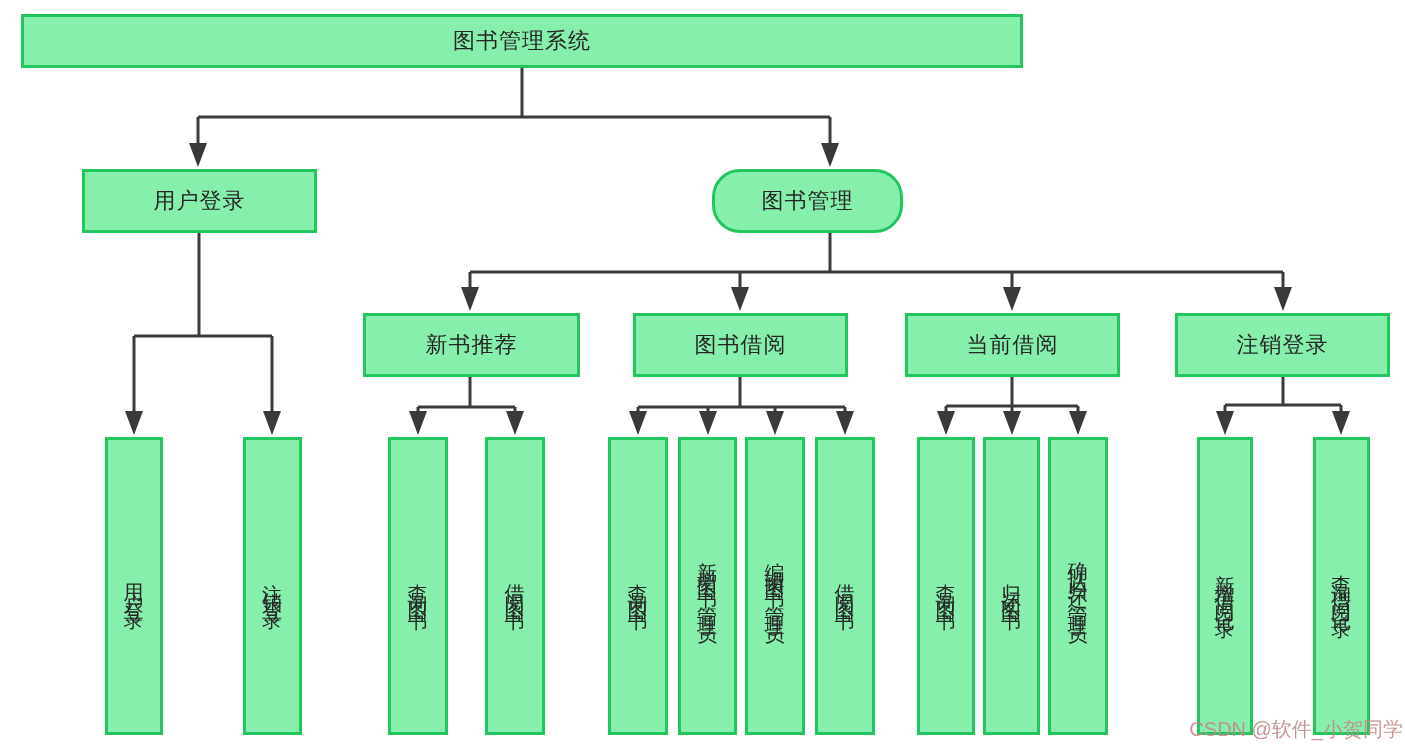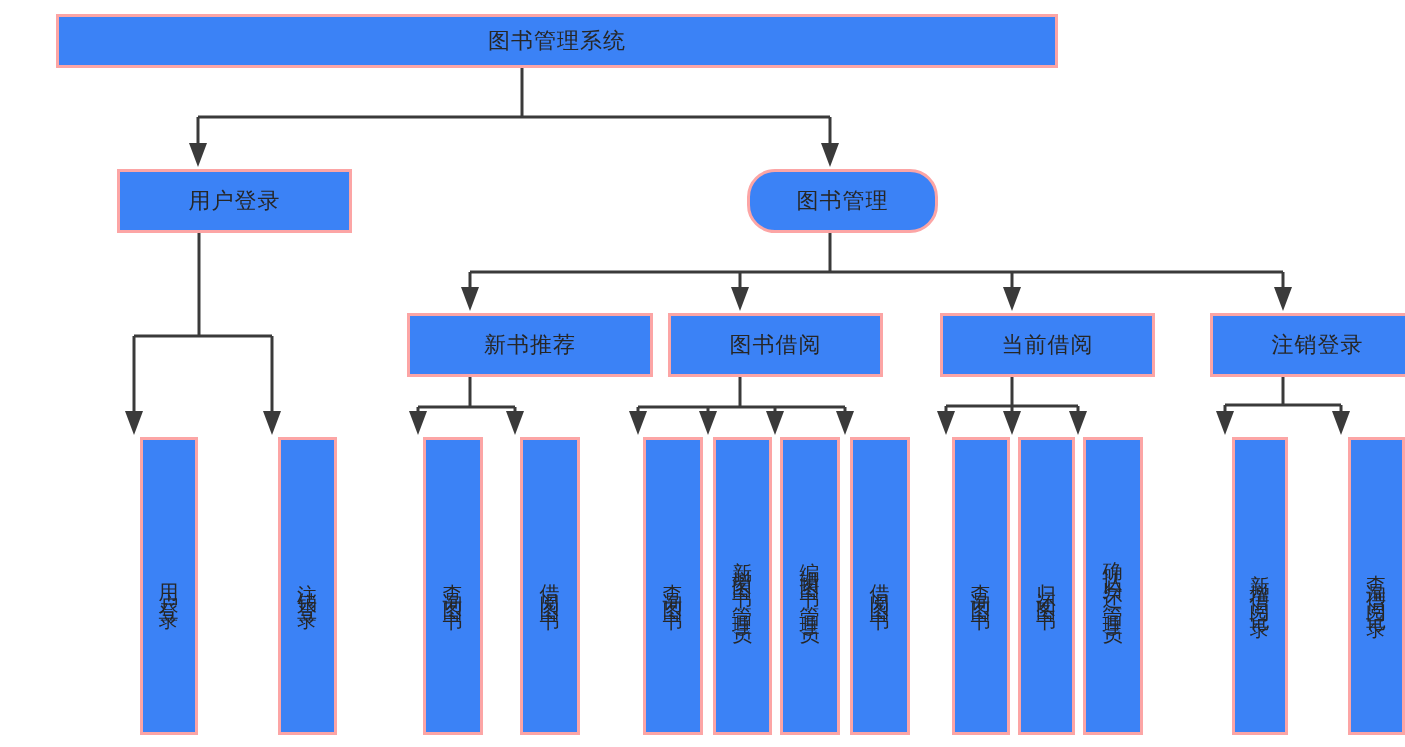--- a/index.html
+++ b/index.html
@@ -18,48 +18,47 @@
   #connectors {
     position: absolute;
     left: 0;
     top: 0;
     width: 1405px;
     height: 747px;
   }
   .node {
     position: absolute;
     box-sizing: border-box;
-    border: 3px solid #fca5a5;
-    background: #3b82f6;
+    border: 3px solid #22c55e;
+    background: #86efac;
     color: #262626;
     display: flex;
     align-items: center;
     justify-content: center;
     text-align: center;
-    margin-left: 35px;
   }
   .h {
     font-size: 22px;
     letter-spacing: 1px;
     line-height: 1;
   }
   .v {
     writing-mode: vertical-rl;
     text-orientation: mixed;
     font-size: 20px;
     letter-spacing: 9px;
     line-height: 1;
   }
   
   #n-root          { left: 21px;   top: 14px;  width: 1002px; height: 54px; }
   
   #n-user-login    { left: 82px;   top: 169px; width: 235px;  height: 64px; }
   #n-book-mgmt     { left: 712px;  top: 169px; width: 191px;  height: 64px; border-radius: 28px; }
   
-  #n-new-rec        { left: 372px;  top: 313px; width: 246px; height: 64px; }
+  #n-new-rec        { left: 363px;  top: 313px; width: 217px; height: 64px; }
   #n-book-borrow    { left: 633px;  top: 313px; width: 215px; height: 64px; }
   #n-current-borrow { left: 905px;  top: 313px; width: 215px; height: 64px; }
   #n-borrow-records { left: 1175px; top: 313px; width: 215px; height: 64px; }
   
   .leaf { top: 437px; height: 298px; }
   #n-leaf-login  { left: 105px;  width: 58px; }
   #n-leaf-logout { left: 243px;  width: 59px; }
   #n-rec-query   { left: 388px;  width: 60px; }
   #n-rec-borrow  { left: 485px;  width: 60px; }
   #n-bb-query    { left: 608px;  width: 60px; }
@@ -175,14 +174,15 @@
   <div class="node v leaf" id="n-bb-edit">编辑图书（管理员）</div>
   <div class="node v leaf" id="n-bb-borrow">借阅图书</div>
 
   <div class="node v leaf" id="n-cb-query">查询图书</div>
   <div class="node v leaf" id="n-cb-return">归还图书</div>
   <div class="node v leaf" id="n-cb-confirm">确认归还（管理员）</div>
 
   <div class="node v leaf" id="n-br-add">新增借阅记录</div>
   <div class="node v leaf" id="n-br-query">查询借阅记录</div>
 
+  <div id="watermark">CSDN @软件_小贺同学</div>
 
 </div>
 
 </body></html>

